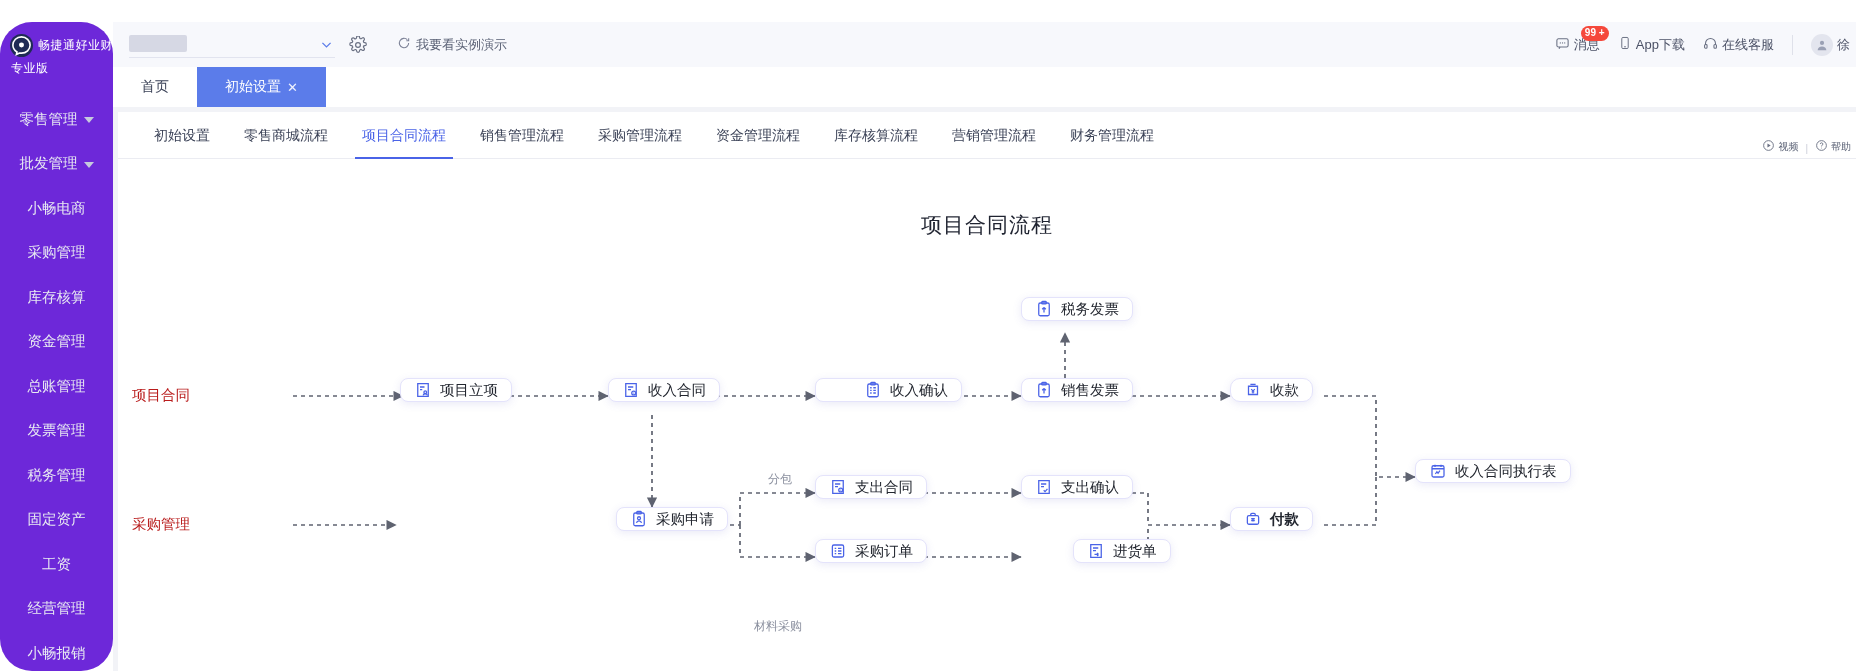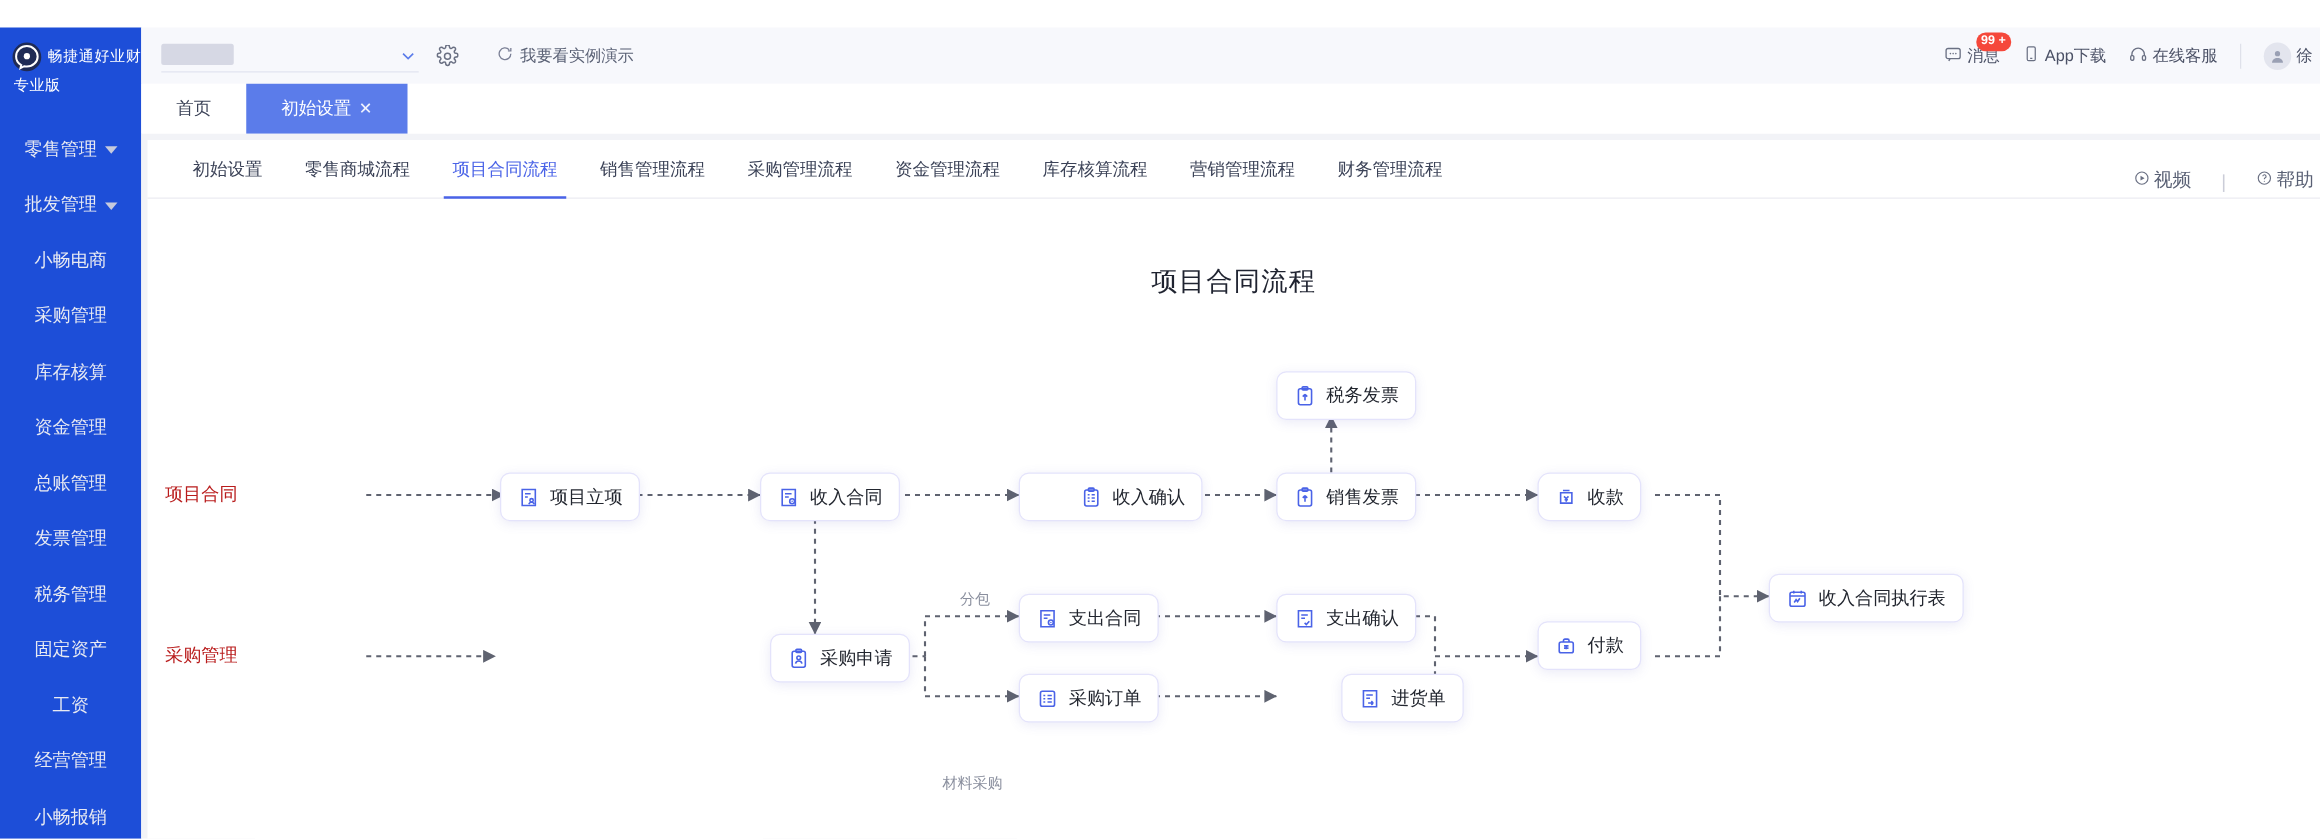--- a/index.html
+++ b/index.html
@@ -6,21 +6,21 @@
   html, body {
     width: 1856px; height: 671px;
     font-family: "Liberation Sans", "DejaVu Sans", sans-serif;
     background: #ffffff; overflow: hidden;
   }
   .app { position: relative; width: 1856px; height: 671px; background:#fff; }
 
   
   .sidebar {
     position: absolute; left: 0; top: 22px; width: 113px; height: 649px;
-    background: #1d4ed8; color: #fff; overflow: hidden;
+    background: #6d28d9; color: #fff; overflow: hidden; border-radius: 32px;
   }
   .logo-wrap { padding: 12px 0 6px 10px; }
   .logo-row { display: flex; align-items: center; gap: 5px; }
   .logo-mark {
     width: 23px; height: 23px; border-radius: 50%;
     background: #1f2b55; position: relative; flex: none;
   }
   .logo-mark svg { display:block; }
   .logo-text { font-size: 12px; color: #ffffff; letter-spacing: .5px; white-space: nowrap;}
   .logo-sub { font-size: 12px; color: #ffffff; margin: 3px 0 0 1px; letter-spacing:.5px;}
@@ -103,35 +103,35 @@
     font-size: 14px; color: #3b4257; padding: 0 17px; height: 47px;
     line-height: 47px; cursor: pointer; position: relative;
   }
   .stab.active { color: #4a63e7; }
   .stab.active::after {
     content: ""; position: absolute; left: 10px; right: 10px; bottom: 0;
     height: 2px; background: #4a63e7;
   }
   .subtabs-right {
     position: absolute; right: 5px; bottom: 4px; display: flex; align-items: flex-end;
-    gap: 24px; font-size: 15px; color: #5a6175;
+    gap: 7px; font-size: 10px; color: #5a6175;
   }
   .subtabs-right .sep { color: #cbcdd8; }
   .mini-ico { display: flex; align-items: center; gap: 3px; cursor: pointer; }
 
   .flow-title {
     text-align: center; font-size: 21px; color: #1f2330; margin-top: 52px;
     letter-spacing: 1px;
   }
 
   
   .flow { position: relative; width: 100%; height: 420px; margin-top: 10px; }
   .flow svg.edges { position: absolute; left: 0; top: 0; width: 1738px; height: 420px; }
   .node {
-    position: absolute; height: 39px; background: #fff;
+    position: absolute; height: 24px; background: #fff;
     border: 1px solid #e4e3fb; border-radius: 8px;
     box-shadow: 0 2px 9px rgba(92,94,190,0.13);
     display: flex; align-items: center; gap: 8px; padding: 0 13px;
     font-size: 14.5px; color: #22262f; white-space: nowrap; cursor: pointer;
   }
   .node .nico { width: 18px; height: 18px; flex: none; display:block; }
   .rowlabel {
     position: absolute; font-size: 14.5px; color: #b91c1c; white-space: nowrap;
   }
   .edgelabel {
@@ -500,21 +500,21 @@
           <span class="nico">
             <svg viewBox="0 0 24 24" width="18" height="18" fill="none" stroke="#4a63e7" stroke-width="1.7">
               <path d="M5 3.5h14v17H5z"></path>
                 <path d="M8 8h7M8 11.5h4"></path>
               <path d="M10 16.6h5.4m0 0l-2-2m2 2l-2 2"></path>
             </svg>
           </span>
           <span>进货单</span>
         </div>
 
-        <div class="node" style="left:1112px; top:248px;">
+        <div class="node" style="left:1112px; top:258px;font-weight:bold;">
           <span class="nico">
             <svg viewBox="0 0 24 24" width="18" height="18" fill="none" stroke="#4a63e7" stroke-width="1.7">
               <rect x="4.5" y="7.5" width="15" height="11.5" rx="2"></rect>
               <path d="M9 7.5V6a1.6 1.6 0 0 1 1.6-1.6h2.8A1.6 1.6 0 0 1 15 6v1.5"></path>
               <path d="M9.6 11.6h4.8M9.6 14h4.8M12 11v4.2"></path>
             </svg>
           </span>
           <span>付款</span>
         </div>
 

